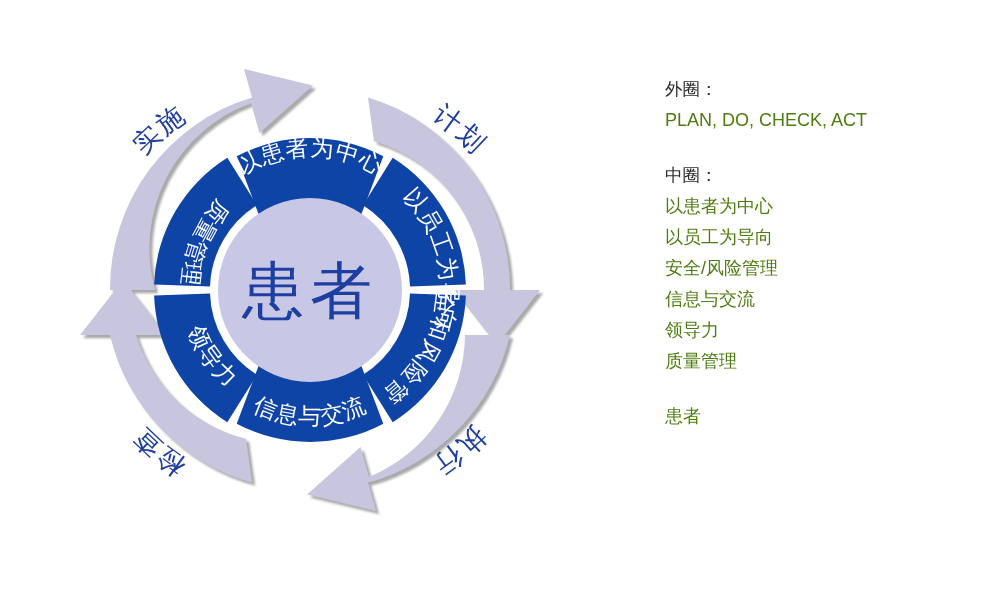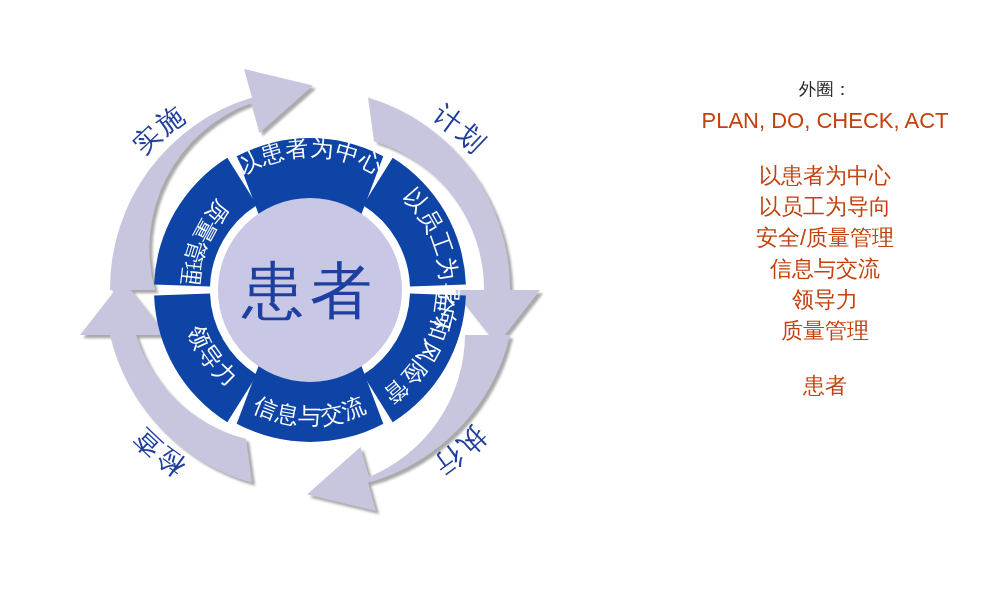--- a/index.html
+++ b/index.html
@@ -61,27 +61,26 @@
 
   
   #legend {
     position: absolute;
     left: 665px;
     top: 74px;
     width: 320px;
   }
   .legend-block {
     margin: 0 0 24px 0;
-    text-align: center;
   }
   .legend-line {
     font-family: "Liberation Sans", "DejaVu Sans", sans-serif;
-    font-size: 22px;
+    font-size: 18px;
     line-height: 31px;
-    color: #c2410c;
+    color: #4d7c0f;
     white-space: nowrap;
   }
   .legend-heading {
     font-family: "Liberation Sans", "DejaVu Sans", sans-serif;
     font-size: 17.5px;
     line-height: 31px;
     color: #2b2b2b;
     white-space: nowrap;
   }
 </style>
@@ -236,23 +235,24 @@
   </div>
 
   <div id="legend">
 
     <div class="legend-block">
       <div class="legend-heading">外圈：</div>
       <div class="legend-line">PLAN, DO, CHECK, ACT</div>
     </div>
 
     <div class="legend-block">
+      <div class="legend-heading">中圈：</div>
       <div class="legend-line">以患者为中心</div>
       <div class="legend-line">以员工为导向</div>
-      <div class="legend-line">安全/质量管理</div>
+      <div class="legend-line">安全/风险管理</div>
       <div class="legend-line">信息与交流</div>
       <div class="legend-line">领导力</div>
       <div class="legend-line">质量管理</div>
     </div>
 
     <div class="legend-block">
       <div class="legend-line">患者</div>
     </div>
 
   </div>

